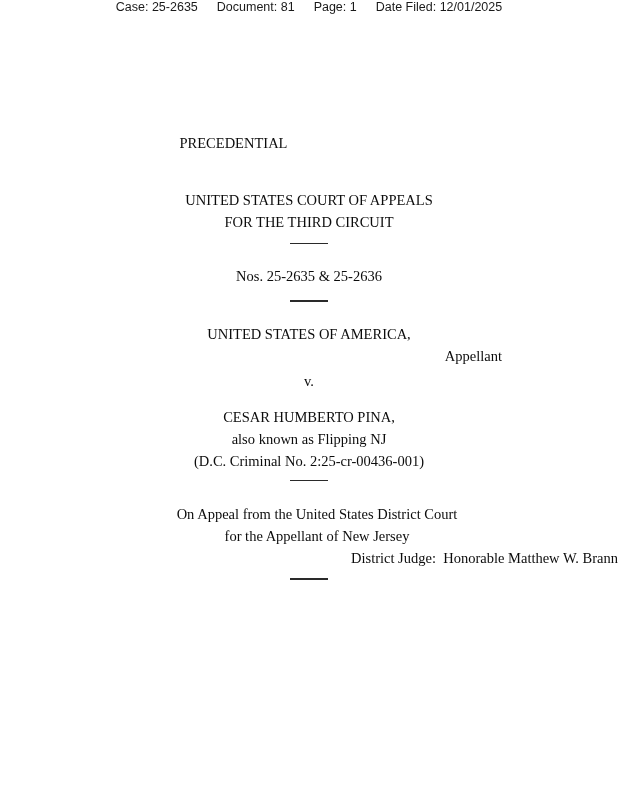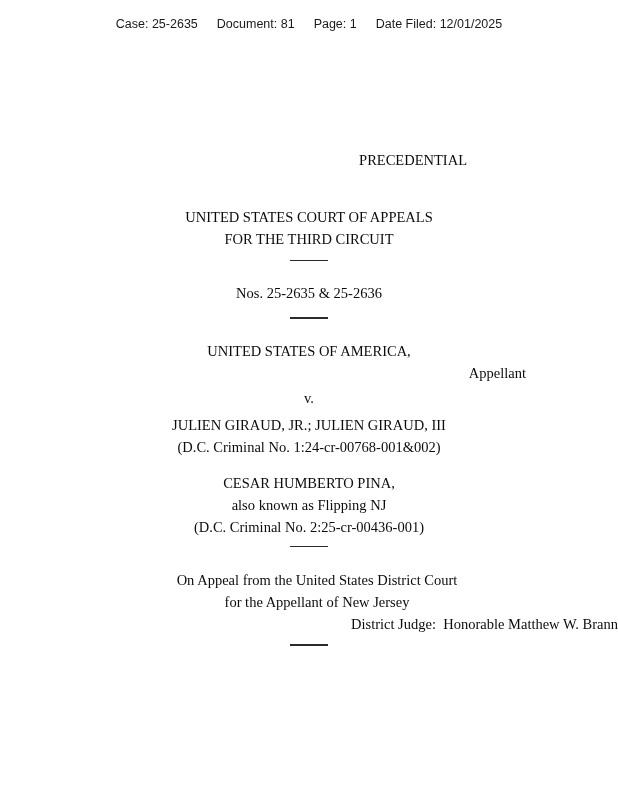--- a/index.html
+++ b/index.html
@@ -12,58 +12,57 @@
     color: #0c0c0c;
     font-family: "Liberation Serif", serif;
   }
   .page {
     width: 618px;
     height: 800px;
     background: #ffffff;
   }
   
   .stamp {
-    padding-top: 17px;
     display: flex;
     justify-content: center;
     gap: 19px;
     font-family: "Liberation Sans", sans-serif;
     font-size: 12.5px;
     line-height: 15px;
     color: #1a1a1a;
     white-space: nowrap;
   }
   
   .doc {
     font-size: 14.5px;
     line-height: 22px;
     text-align: center;
     color: #0c0c0c;
   }
   .designation {
     margin-top: 119px;
-    text-align: right;
+    text-align: center;
     padding-right: 151px;
     line-height: 19px;
   }
   .court-title   { margin-top: 36px; }
   .divider {
     width: 38px;
     height: 1.4px;
     background: #2a2a2a;
     margin-left: auto;
     margin-right: auto;
   }
   .divider-1 { margin-top: 10px; }
   .docket    { margin-top: 21px; }
   .divider-2 { margin-top: 13px; }
   .party-appellant { margin-top: 21px; }
   .role-line {
     text-align: right;
-    padding-right: 92px;
+    padding-right: 116px;
   }
   .versus       { margin-top: 3px; }
   .party-def1   { margin-top: 5px; }
   .party-def2   { margin-top: 14px; }
   .divider-3 { margin-top: 8px; }
   .appeal-origin { margin-top: 22px; margin-left: 16px; }
   .prespace { white-space: pre-wrap; text-align: right; }
   .divider-4 { margin-top: 9px; }
 </style>
 </head>
@@ -93,24 +92,20 @@
 
     <div class="divider divider-2"></div>
 
     <div class="party-appellant">
       <div>UNITED STATES OF AMERICA,</div>
       <div class="role-line">Appellant</div>
     </div>
 
     <div class="versus">v.</div>
 
-    <div class="party-def1">
-      <div>JULIEN GIRAUD, JR.; JULIEN GIRAUD, III</div>
-      <div>(D.C. Criminal No. 1:24-cr-00768-001&amp;002)</div>
-    </div>
 
     <div class="party-def2">
       <div>CESAR HUMBERTO PINA,</div>
       <div>also known as Flipping NJ</div>
       <div>(D.C. Criminal No. 2:25-cr-00436-001)</div>
     </div>
 
     <div class="divider divider-3"></div>
 
     <div class="appeal-origin">

